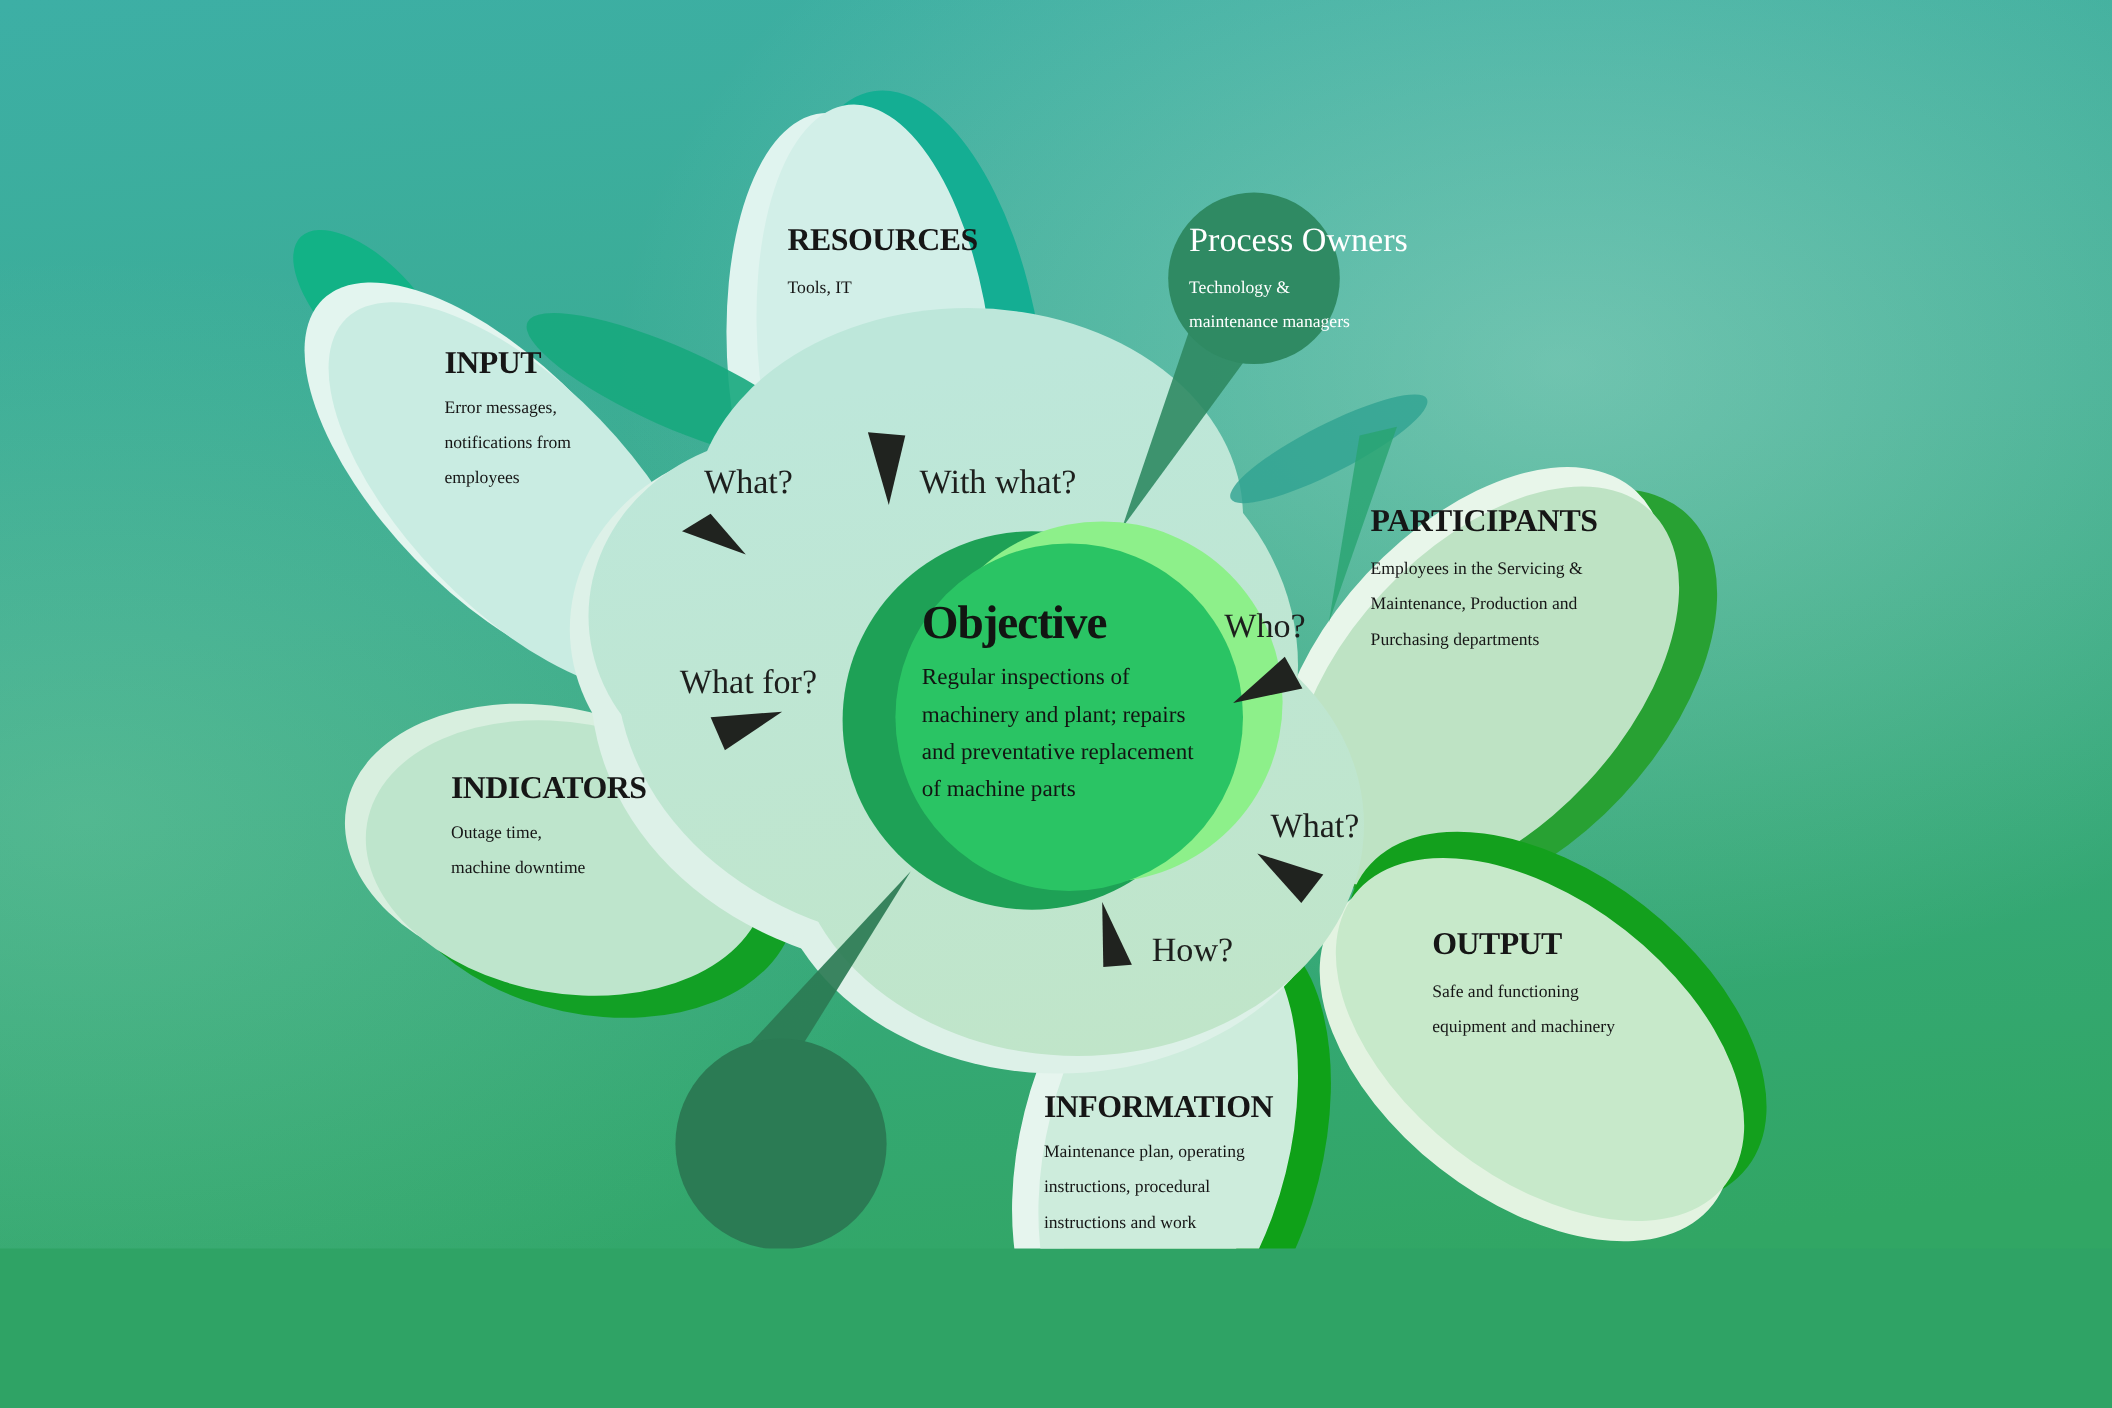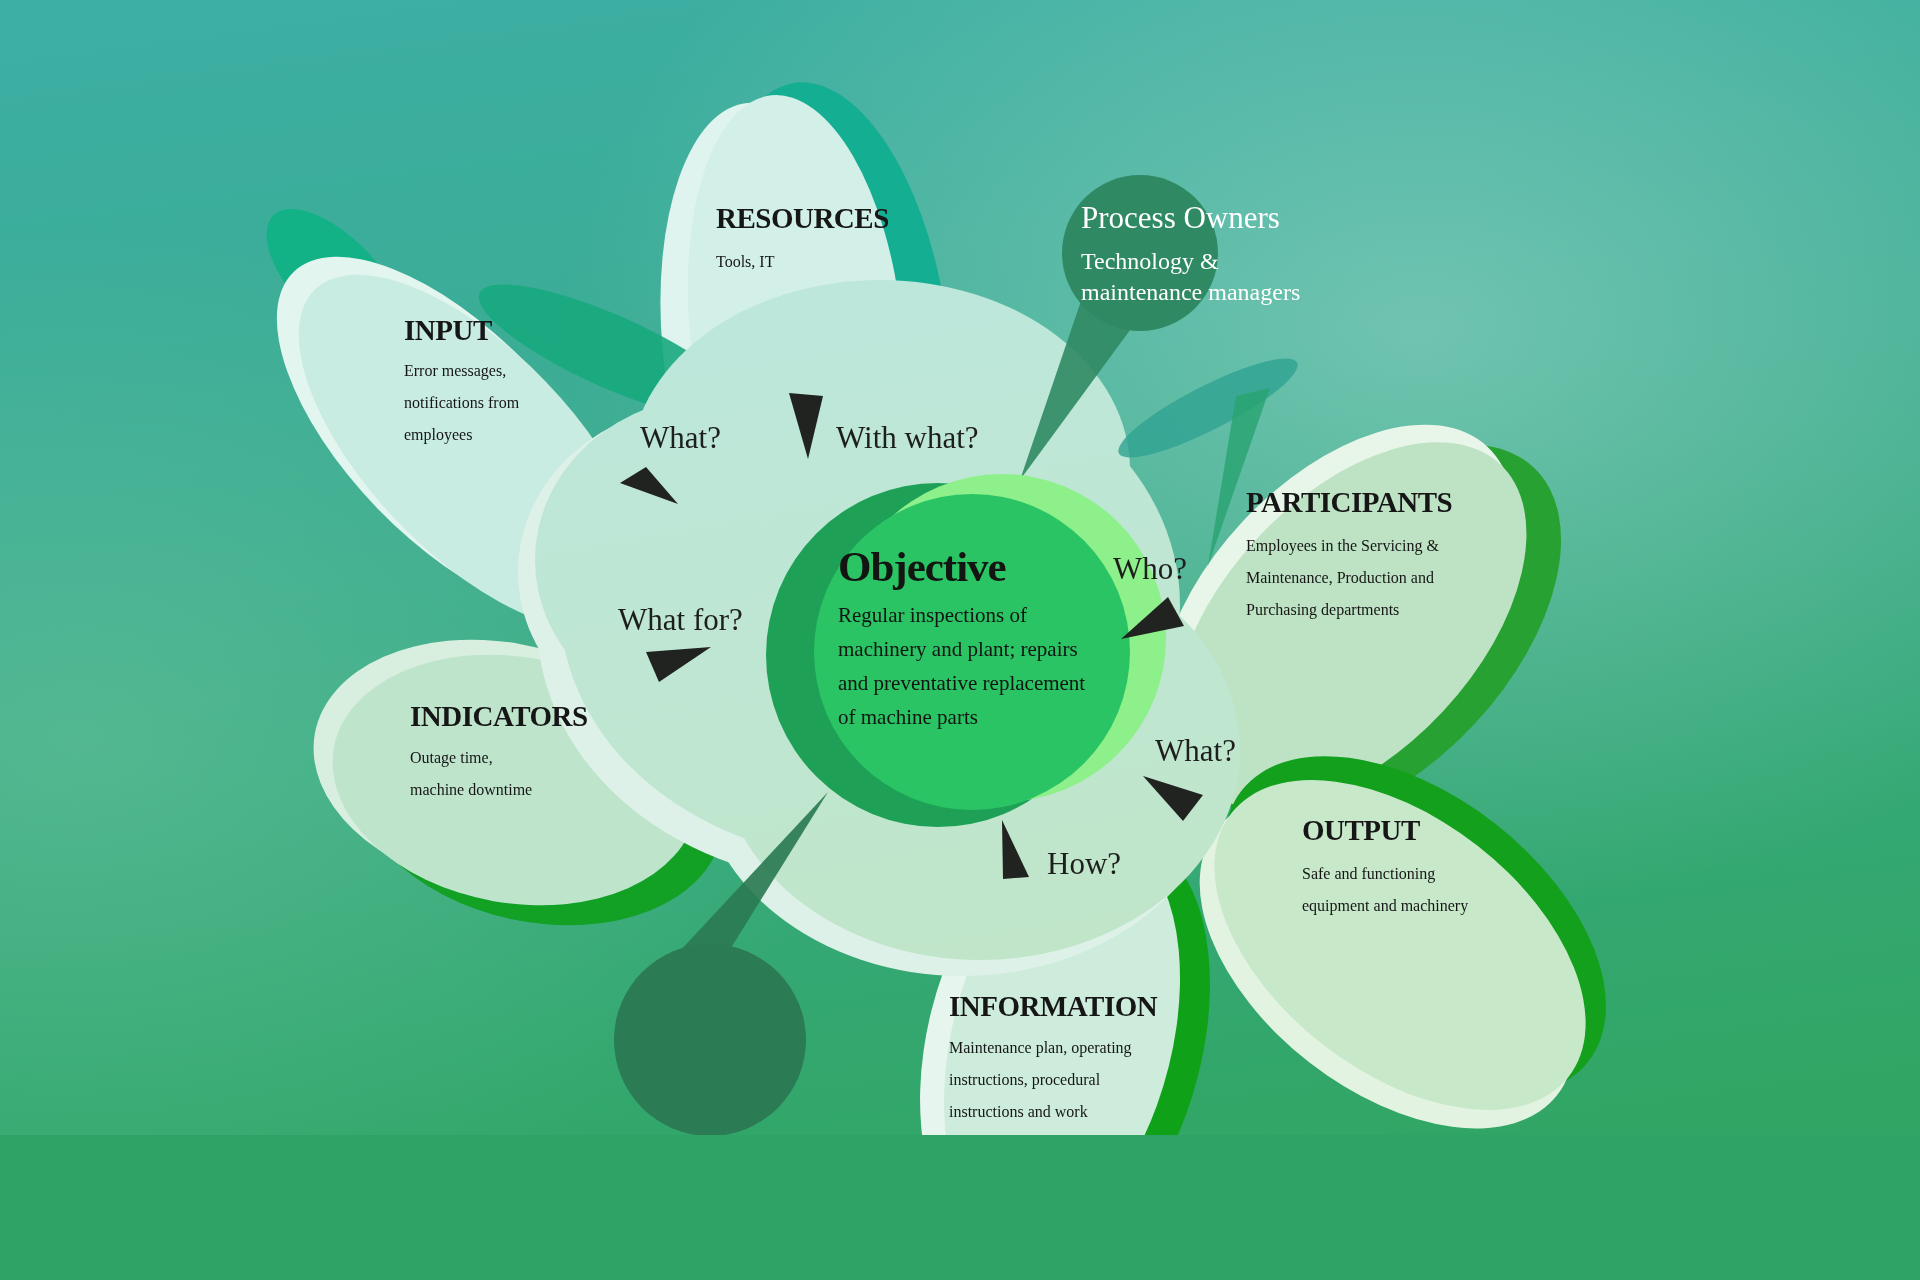--- a/index.html
+++ b/index.html
@@ -7,27 +7,27 @@
   .stage{
     position:relative;width:1920px;height:1135px;overflow:hidden;
     font-family:Liberation Serif, serif;
   }
   .stage svg{position:absolute;left:0;top:0;}
   .node{position:absolute;color:#161616;}
   .node .title{font-size:29px;font-weight:800;letter-spacing:-0.5px;line-height:36px;white-space:nowrap;}
   .node .line{font-size:16px;line-height:32px;white-space:nowrap;}
   .node.light{color:#ffffff;}
   .node.light .title{font-weight:400;font-size:31px;line-height:40px;letter-spacing:0;}
-  .node.light .line{font-size:24px;line-height:32px;}
+  .node.light .line{font-size:16px;line-height:32px;}
   .q{position:absolute;font-size:31px;line-height:36px;color:#1d1f1d;white-space:nowrap;}
   #n-resources{left:716px;top:200px;} #n-resources .title{margin-bottom:10px;}
   #n-input{left:404px;top:312px;} #n-input .title{margin-bottom:7px;}
   #n-indicators{left:410px;top:698px;} #n-indicators .title{margin-bottom:8px;}
-  #n-participants{left:1246px;top:484px;} #n-participants .title{margin-bottom:10px;}
-  #n-output{left:1302px;top:812px;} #n-output .title{margin-bottom:10px;}
+  #n-participants{left:1246px;top:456px;} #n-participants .title{margin-bottom:10px;}
+  #n-output{left:1302px;top:840px;} #n-output .title{margin-bottom:10px;}
   #n-information{left:949px;top:988px;} #n-information .title{margin-bottom:8px;}
   #n-objective{left:838px;top:542px;color:#121512;}
   #n-objective .title{font-size:43px;font-weight:700;letter-spacing:-1px;line-height:50px;margin-bottom:6px;}
   #n-objective .line{font-size:21px;line-height:34px;}
   #n-po{left:1081px;top:198px;} #n-po .title{margin-bottom:8px;} #n-po .line{line-height:31px;}
   #n-risks{left:646px;top:952px;} #n-risks .title{margin-bottom:8px;}
   #q-input{left:640px;top:420px;}
   #q-resources{left:836px;top:420px;}
   #q-participants{left:1113px;top:551px;}
   #q-indicators{left:618px;top:602px;}

